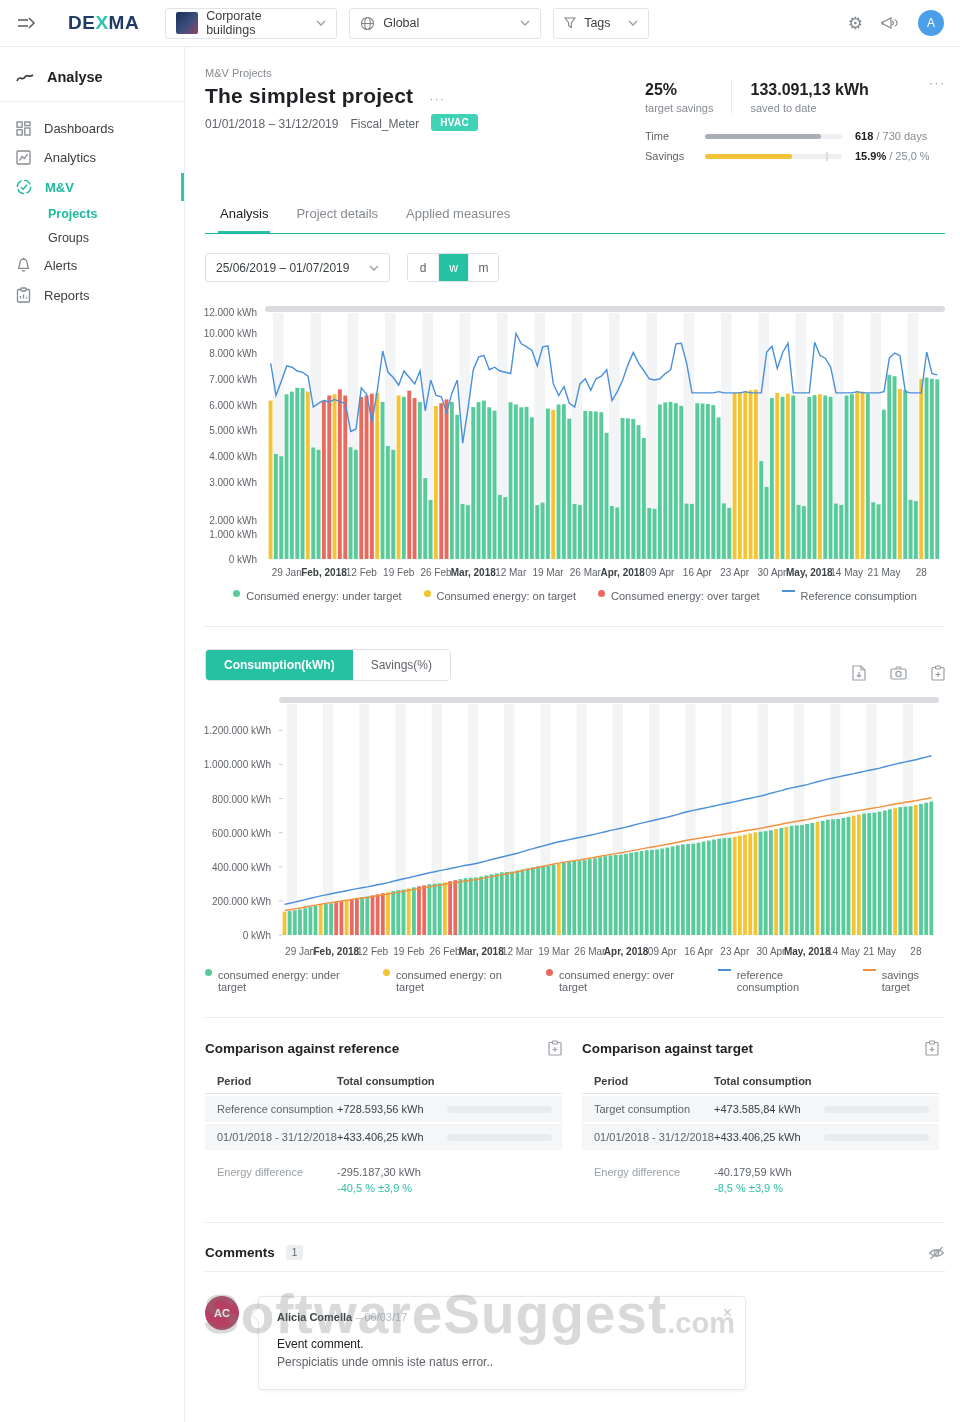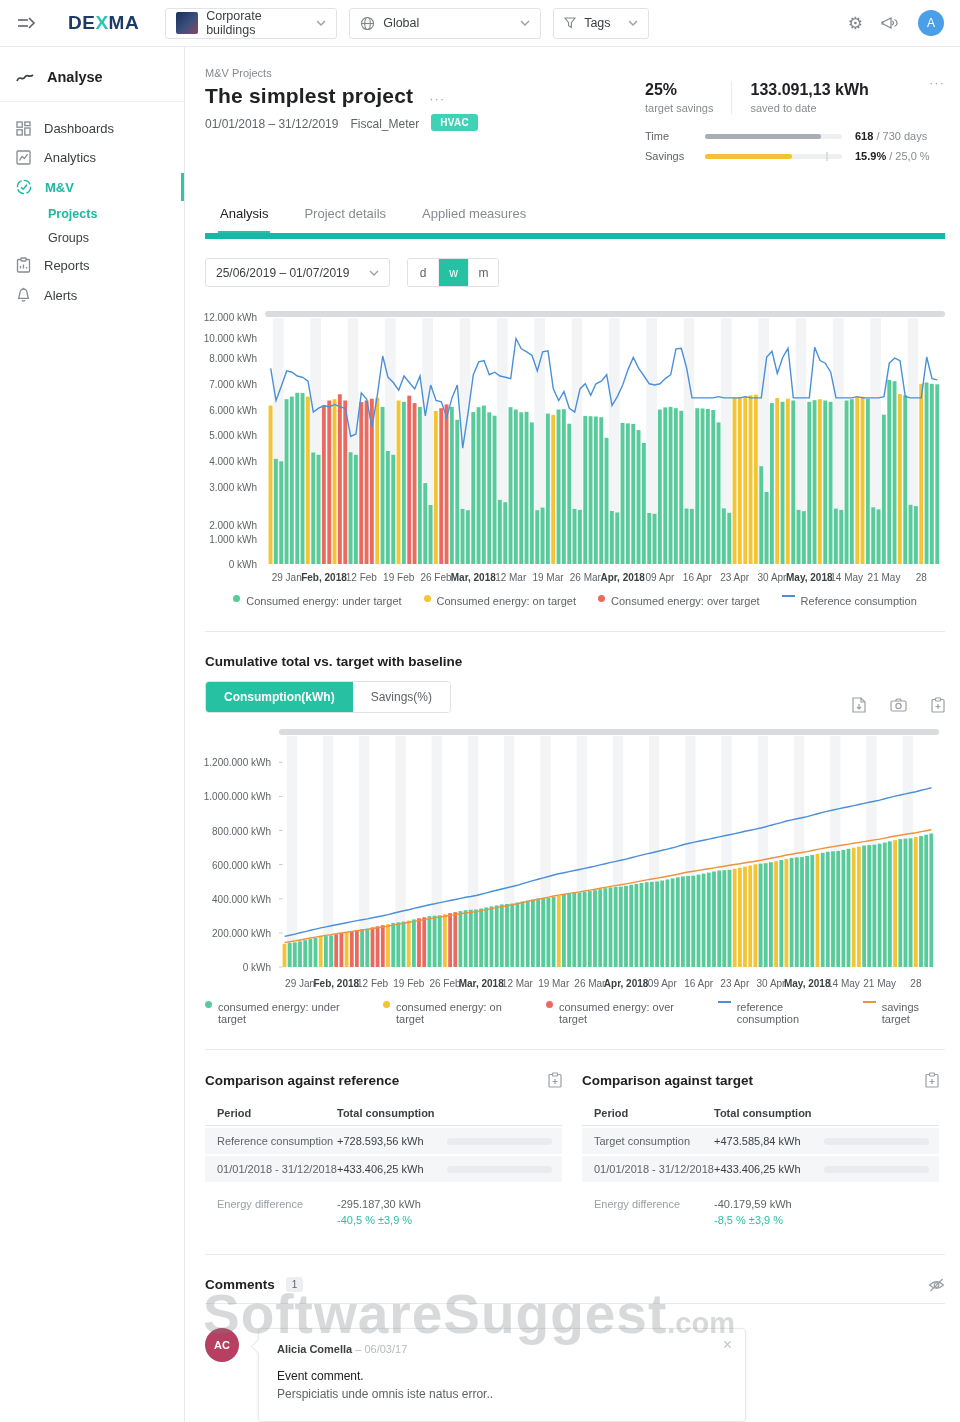--- a/index.html
+++ b/index.html
@@ -43,21 +43,21 @@
   .stats-more{position:absolute;top:-6px;right:0;color:#9aa0a6;font-size:13px;letter-spacing:1px;cursor:pointer}
   .prog-rows{margin-top:16px}
   .prog-row{display:flex;align-items:center;font-size:11px;margin-top:8px}
   .prog-label{width:60px;color:#5f6368}
   .prog-track{width:137px;height:5px;border-radius:3px;background:#edeff1;position:relative;margin-right:13px}
   .prog-fill{height:5px;border-radius:3px;position:absolute;left:0;top:0}
   .prog-tick{position:absolute;width:2px;height:9px;top:-2px;background:#dcdfe2}
   .prog-val{color:#868b90;white-space:nowrap}
   .prog-val b{color:#202124}
   
-  .tabs{display:flex;gap:32px;border-bottom:6px solid #14b8a6;margin-top:20px;padding-left:13px}
+  .tabs{display:flex;gap:24px;border-bottom:1px solid #14b8a6;margin-top:20px;padding-left:13px}
   .tab{padding:11px 2px 10px;font-size:13px;color:#868b90;cursor:pointer;border-bottom:2px solid transparent}
   .tab.active{color:#202124;border-bottom-color:#26c0a2}
   
   .controls{display:flex;gap:17px;margin:19px 0 24px}
   .date-select{width:185px;height:29px;border:1px solid #dfe1e5;border-radius:3px;display:flex;align-items:center;justify-content:space-between;padding:0 10px;font-size:12px;color:#3c4043;cursor:pointer;background:#fff}
   .seg{display:flex;border:1px solid #dfe1e5;border-radius:3px;overflow:hidden;height:29px}
   .seg button{width:30px;border:none;background:#fff;font-size:12px;color:#5f6368;cursor:pointer;border-left:1px solid #eceef0;font-family:inherit}
   .seg button:first-child{border-left:none}
   .seg button.active{background:#26c0a2;color:#fff}
   
@@ -209,38 +209,38 @@
       </div>
       <div class="side-item sub active">
         <span>Projects</span>
       </div>
       <div class="side-item sub">
         <span>Groups</span>
       </div>
       <div class="side-item">
         <svg width="15" height="16" viewBox="0 0 15 16">
           <g fill="none" stroke="#868b90" stroke-width="1.3">
+            <path d="M7.5 2 C4.8 2 3.8 4.4 3.8 7 L2.6 11.4 H12.4 L11.2 7 C11.2 4.4 10.2 2 7.5 2 Z"></path>
+            <path d="M6 13.2 C6.3 14.3 8.7 14.3 9 13.2"></path>
+              <line x1="7.5" y1="0.8" x2="7.5" y2="2"></line>
+          </g>
+        </svg>
+        <span>Alerts</span>
+      </div>
+      <div class="side-item">
+        <svg width="15" height="16" viewBox="0 0 15 16">
+          <g fill="none" stroke="#868b90" stroke-width="1.3">
             <rect x="1.5" y="2.5" width="12" height="12.5" rx="1"></rect>
               <rect x="5" y="1" width="5" height="3" rx="0.8" fill="#fff"></rect>
             <line x1="4.5" y1="11.5" x2="4.5" y2="9"></line>
               <line x1="7.5" y1="11.5" x2="7.5" y2="7.5"></line>
               <line x1="10.5" y1="11.5" x2="10.5" y2="10"></line>
           </g>
         </svg>
         <span>Reports</span>
-      </div>
-      <div class="side-item">
-        <svg width="15" height="16" viewBox="0 0 15 16">
-          <g fill="none" stroke="#868b90" stroke-width="1.3">
-            <path d="M7.5 2 C4.8 2 3.8 4.4 3.8 7 L2.6 11.4 H12.4 L11.2 7 C11.2 4.4 10.2 2 7.5 2 Z"></path>
-            <path d="M6 13.2 C6.3 14.3 8.7 14.3 9 13.2"></path>
-              <line x1="7.5" y1="0.8" x2="7.5" y2="2"></line>
-          </g>
-        </svg>
-        <span>Alerts</span>
       </div>
     </div>
 
     <div class="content">
 
       <div class="proj-head">
         <div class="breadcrumb">M&amp;V Projects</div>
         <div class="title-row">
           <div class="title">The simplest project</div>
           <span class="more-dots">···</span>
@@ -503,23 +503,20 @@
             <span>Consumed energy: over target</span>
           </span>
           <span class="li">
             <span class="ln" style="background:#4a90d9"></span>
             <span>Reference consumption</span>
           </span>
         </div>
 
       <div class="hr"></div>
 
-      <div class="sec-head" style="margin-bottom:12px">
-        <div class="sec-title">Cumulative total vs. target with baseline</div>
-      </div>
       <div class="toggle-row">
         <div class="toggle">
           <span class="on">Consumption(kWh)</span>
           <span>Savings(%)</span>
         </div>
         <div class="sec-icons">
           <svg width="14" height="16" viewBox="0 0 14 16">
               <g fill="none" stroke="#9aa0a6" stroke-width="1.2">
                 <path d="M1 1 H9 L13 5 V15 H1 Z"></path>
                 <path d="M9 1 V5 H13"></path>

